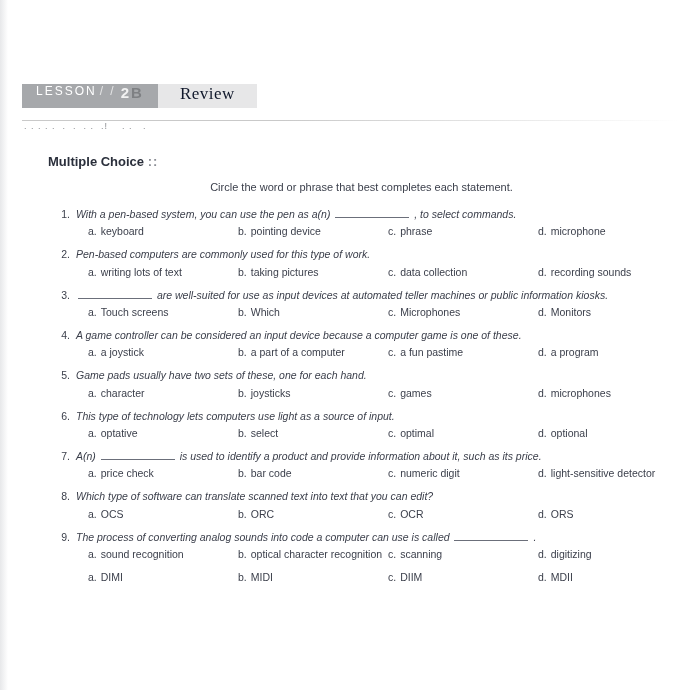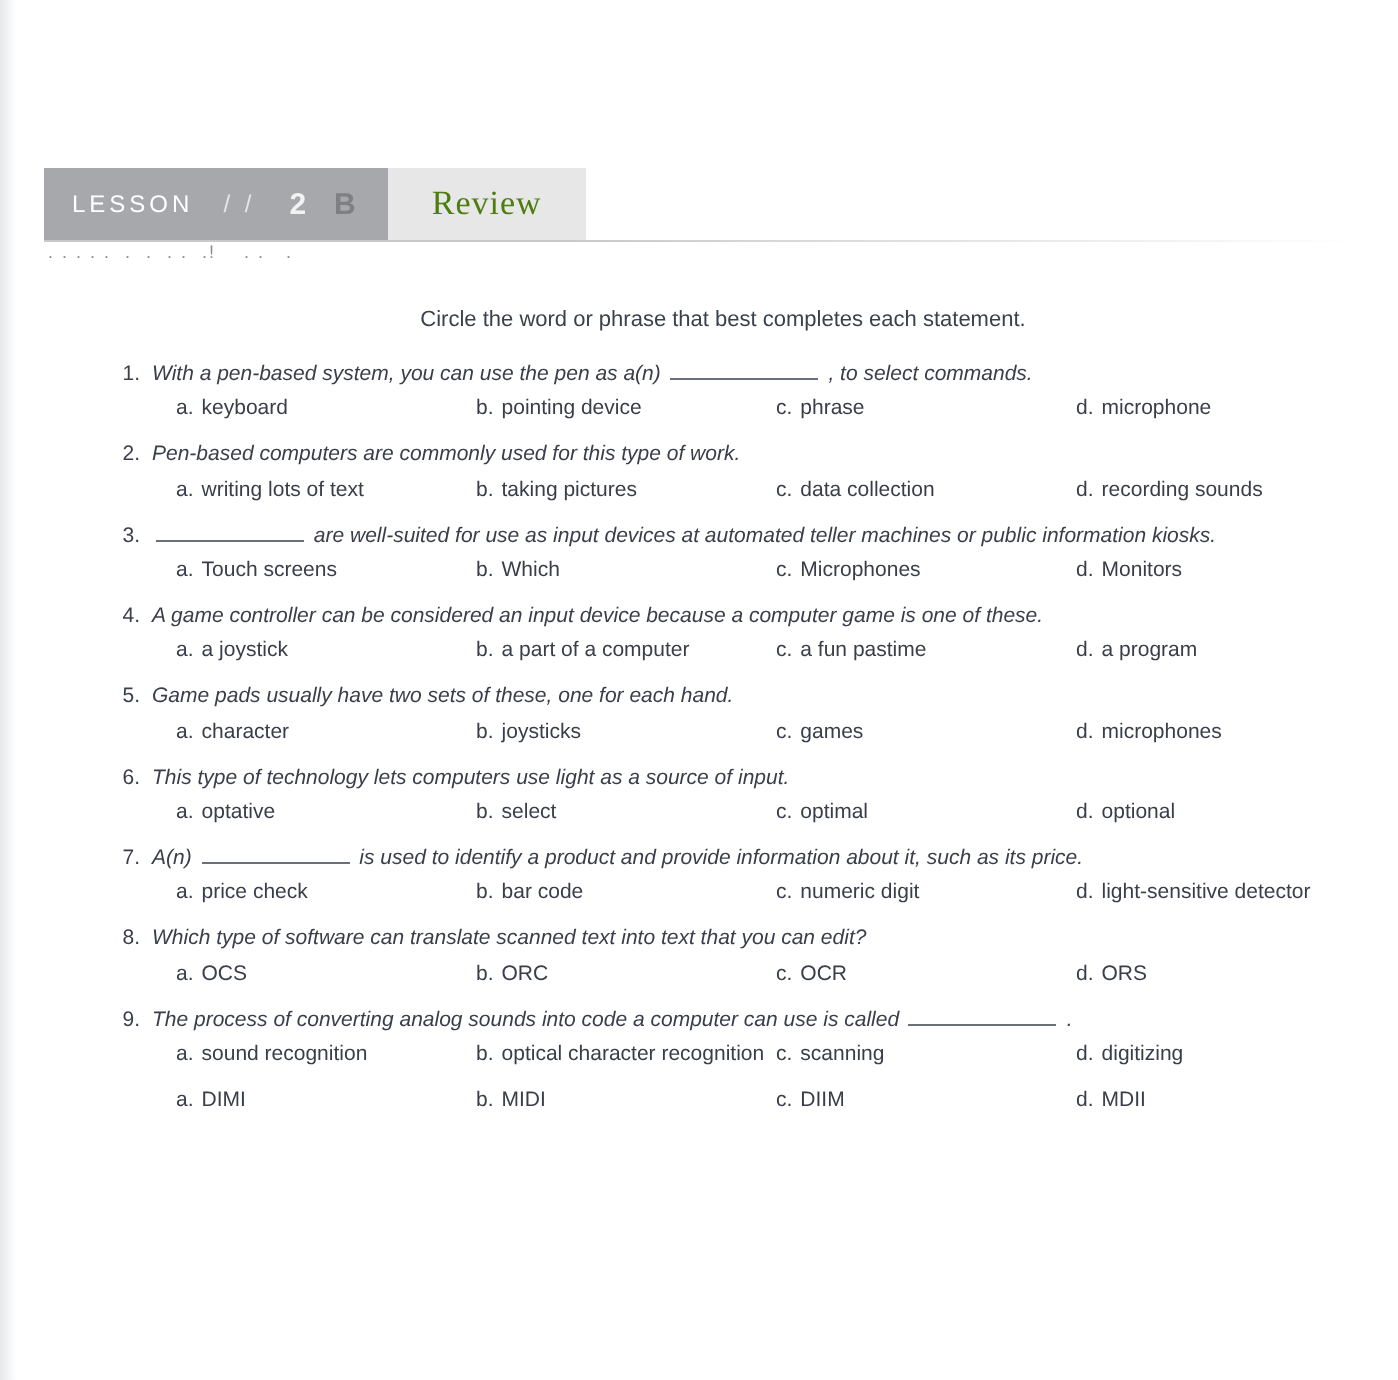--- a/index.html
+++ b/index.html
@@ -1,23 +1,23 @@
 <!DOCTYPE html>
 <html><head>
 <meta charset="utf-8">
 <style>
   html,body{margin:0;padding:0;background:#fff;}
   .page{width:699px;height:690px;position:relative;font-family:Verdana,Geneva,sans-serif;color:#3a3e4a;}
   .tabbar{position:absolute;left:22px;top:84px;display:flex;align-items:stretch;}
-  .tab{height:36px;display:flex;align-items:center;padding:0 14px;gap:12px;}
+  .tab{height:24px;display:flex;padding:0 14px;}
   .tab-lesson{background:#a6a8ab;color:#fff;font-size:12px;letter-spacing:2px;}
   .tab-lesson .sl{opacity:.7;margin:0 3px;}
   .tab-lesson .num{font-size:15px;font-weight:bold;margin-left:2px;color:#f2f2f2;letter-spacing:1px;}
   .tab-lesson .numfaint{color:#7e8083;margin-left:1px;font-size:15px;font-weight:bold;}
-  .tab-review{background:#e7e7e8;color:#4d7c0f;font-size:17px;letter-spacing:.5px;font-family:Georgia,serif;padding:0 22px;}
+  .tab-review{background:#e7e7e8;color:#0f172a;font-size:17px;letter-spacing:.5px;font-family:Georgia,serif;padding:0 22px;}
   .tickrow{position:absolute;left:24px;top:121px;font-size:9px;color:#8a8c90;letter-spacing:1px;white-space:pre;}
   .rule{position:absolute;left:22px;top:120px;right:20px;height:1px;background:linear-gradient(to right,#c9c9c9 0%,#c9c9c9 40%,rgba(201,201,201,0) 100%);}
   .section{position:absolute;left:48px;top:154px;right:24px;}
   .section-title{font-weight:bold;font-size:13px;color:#2a2f3b;margin-bottom:12px;}
   .section-title .dots{color:#8b8e95;letter-spacing:1px;}
   .instr{font-size:11px;color:#3c404c;margin-bottom:14px;text-align:center;}
   .qlist{font-size:10.5px;line-height:1.35;}
   .q{margin-bottom:9px;}
   .q .stem{display:flex;}
   .q .qn{width:22px;text-align:right;margin-right:6px;}
@@ -44,20 +44,24 @@
         <span class="numfaint">B</span>
     </div>
     <div class="tab tab-review">
       <span>Review</span>
     </div>
   </div>
   <div class="rule"></div>
   <div class="tickrow">. . . . .  .  .  . .  .!    . .   .</div>
 
   <div class="section">
+    <div class="section-title">
+      <span>Multiple Choice</span>
+      <span class="dots">::</span>
+    </div>
     <div class="instr">Circle the word or phrase that best completes each statement.</div>
     <div class="qlist" id="qlist">
         <div class="q">
           <div class="stem">
             <div class="qn">1.</div>
             <div class="qt">With a pen-based system, you can use the pen as a(n) <span class="blank"></span> , to select commands.</div>
           </div>
           <div class="opts">
             <div class="opt a">
               <span class="ol">a.</span>

